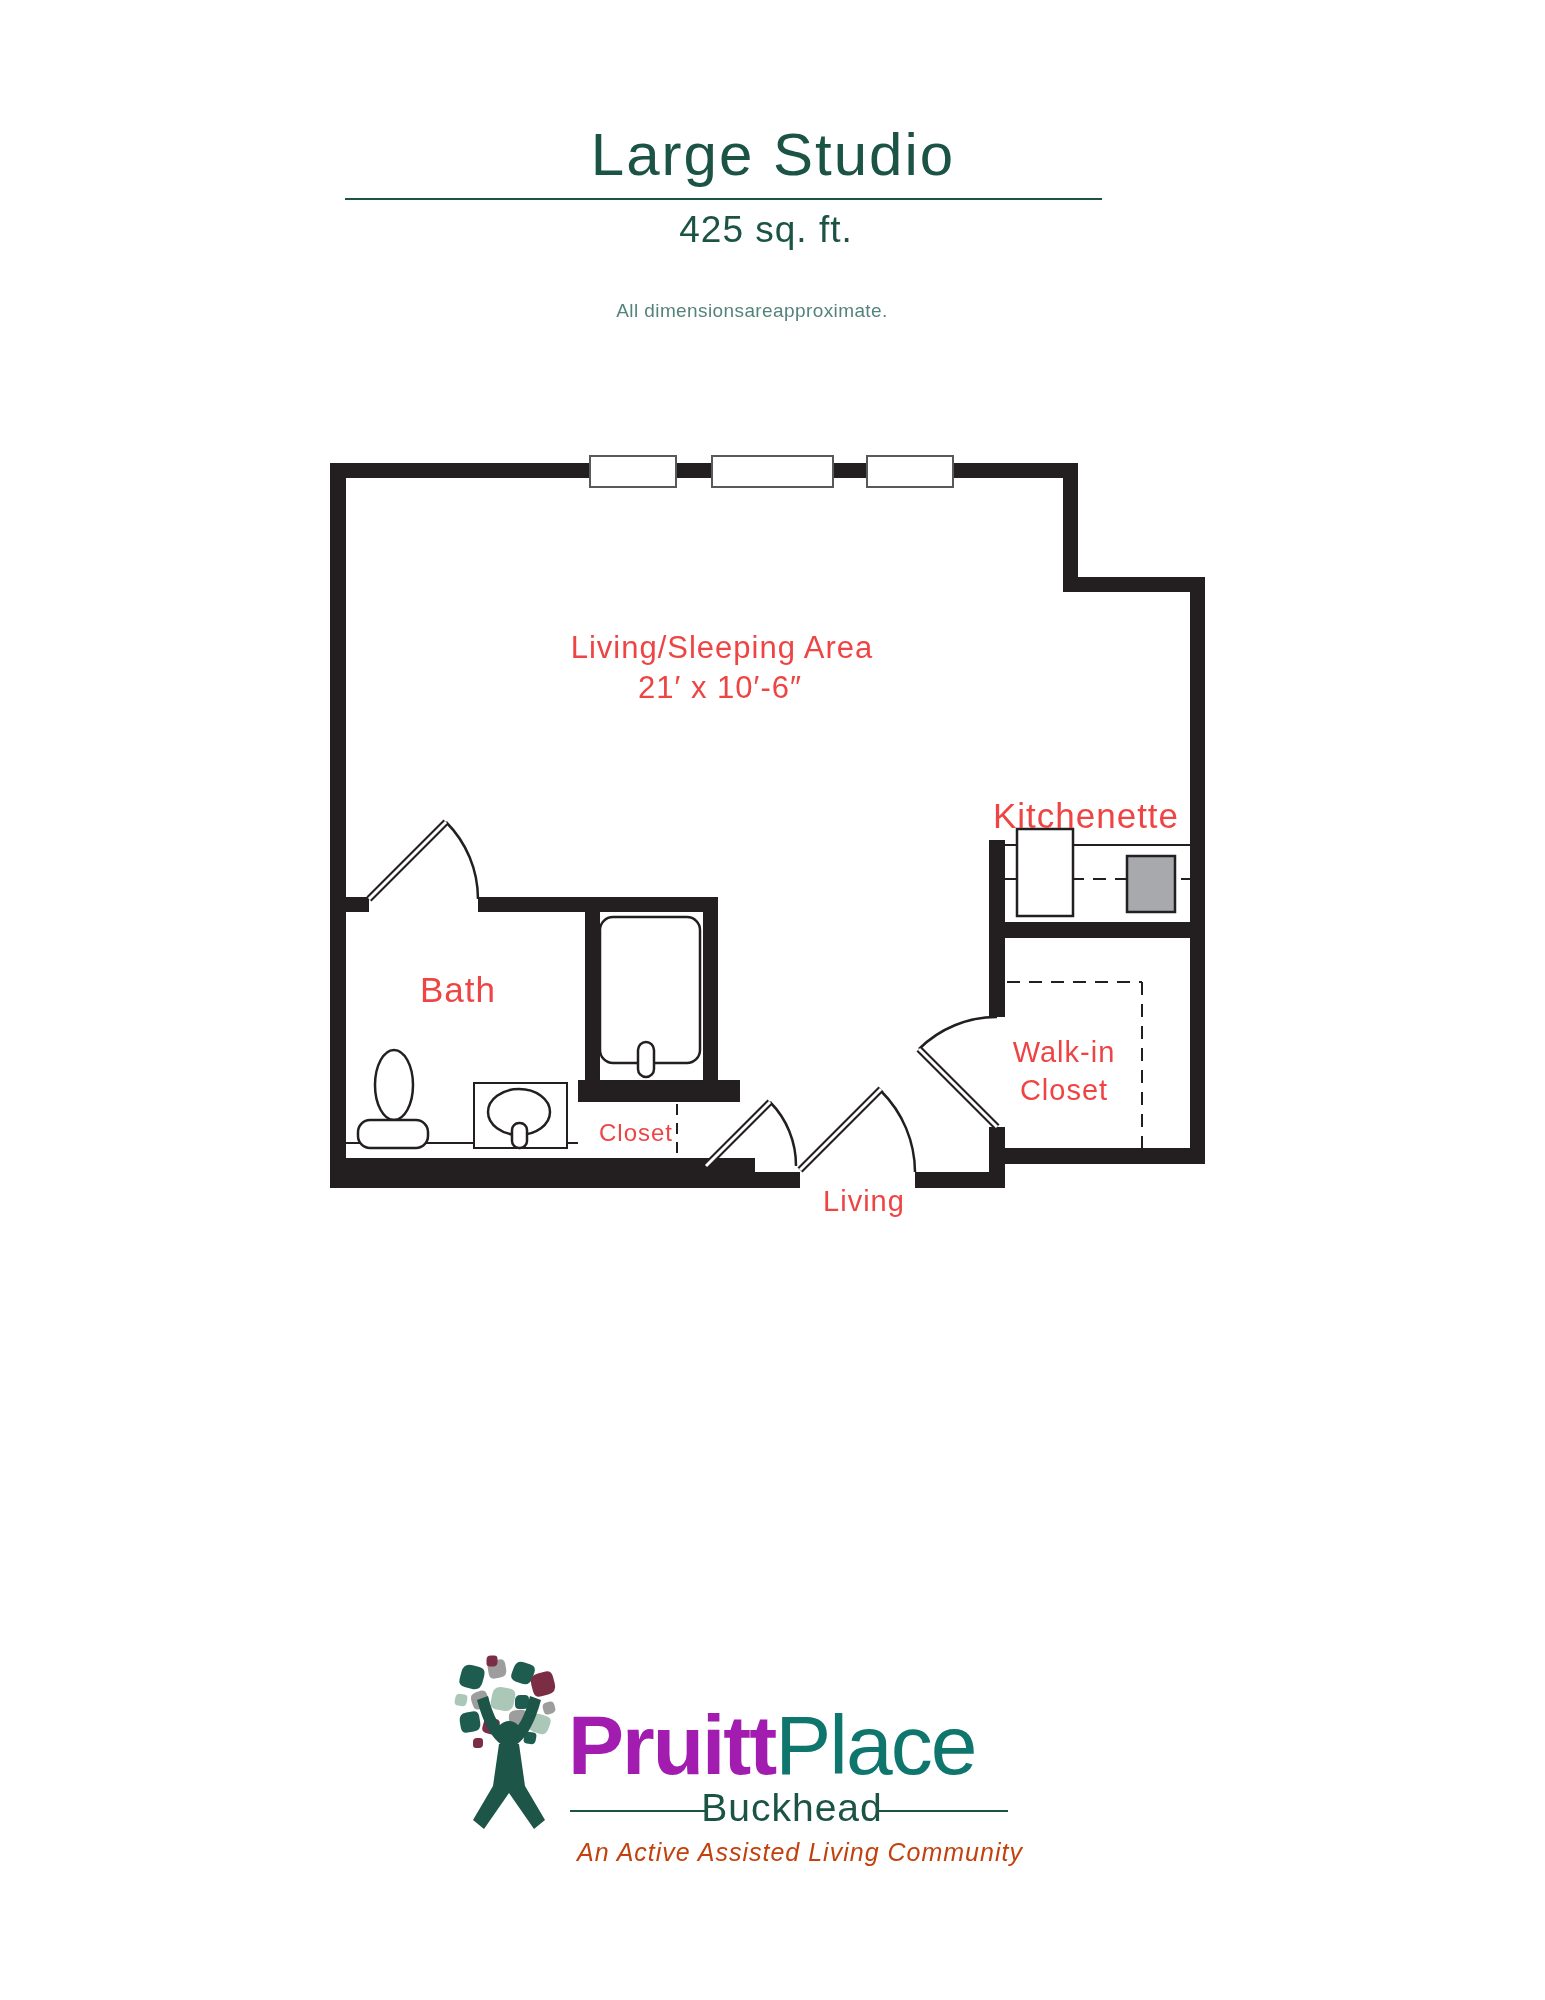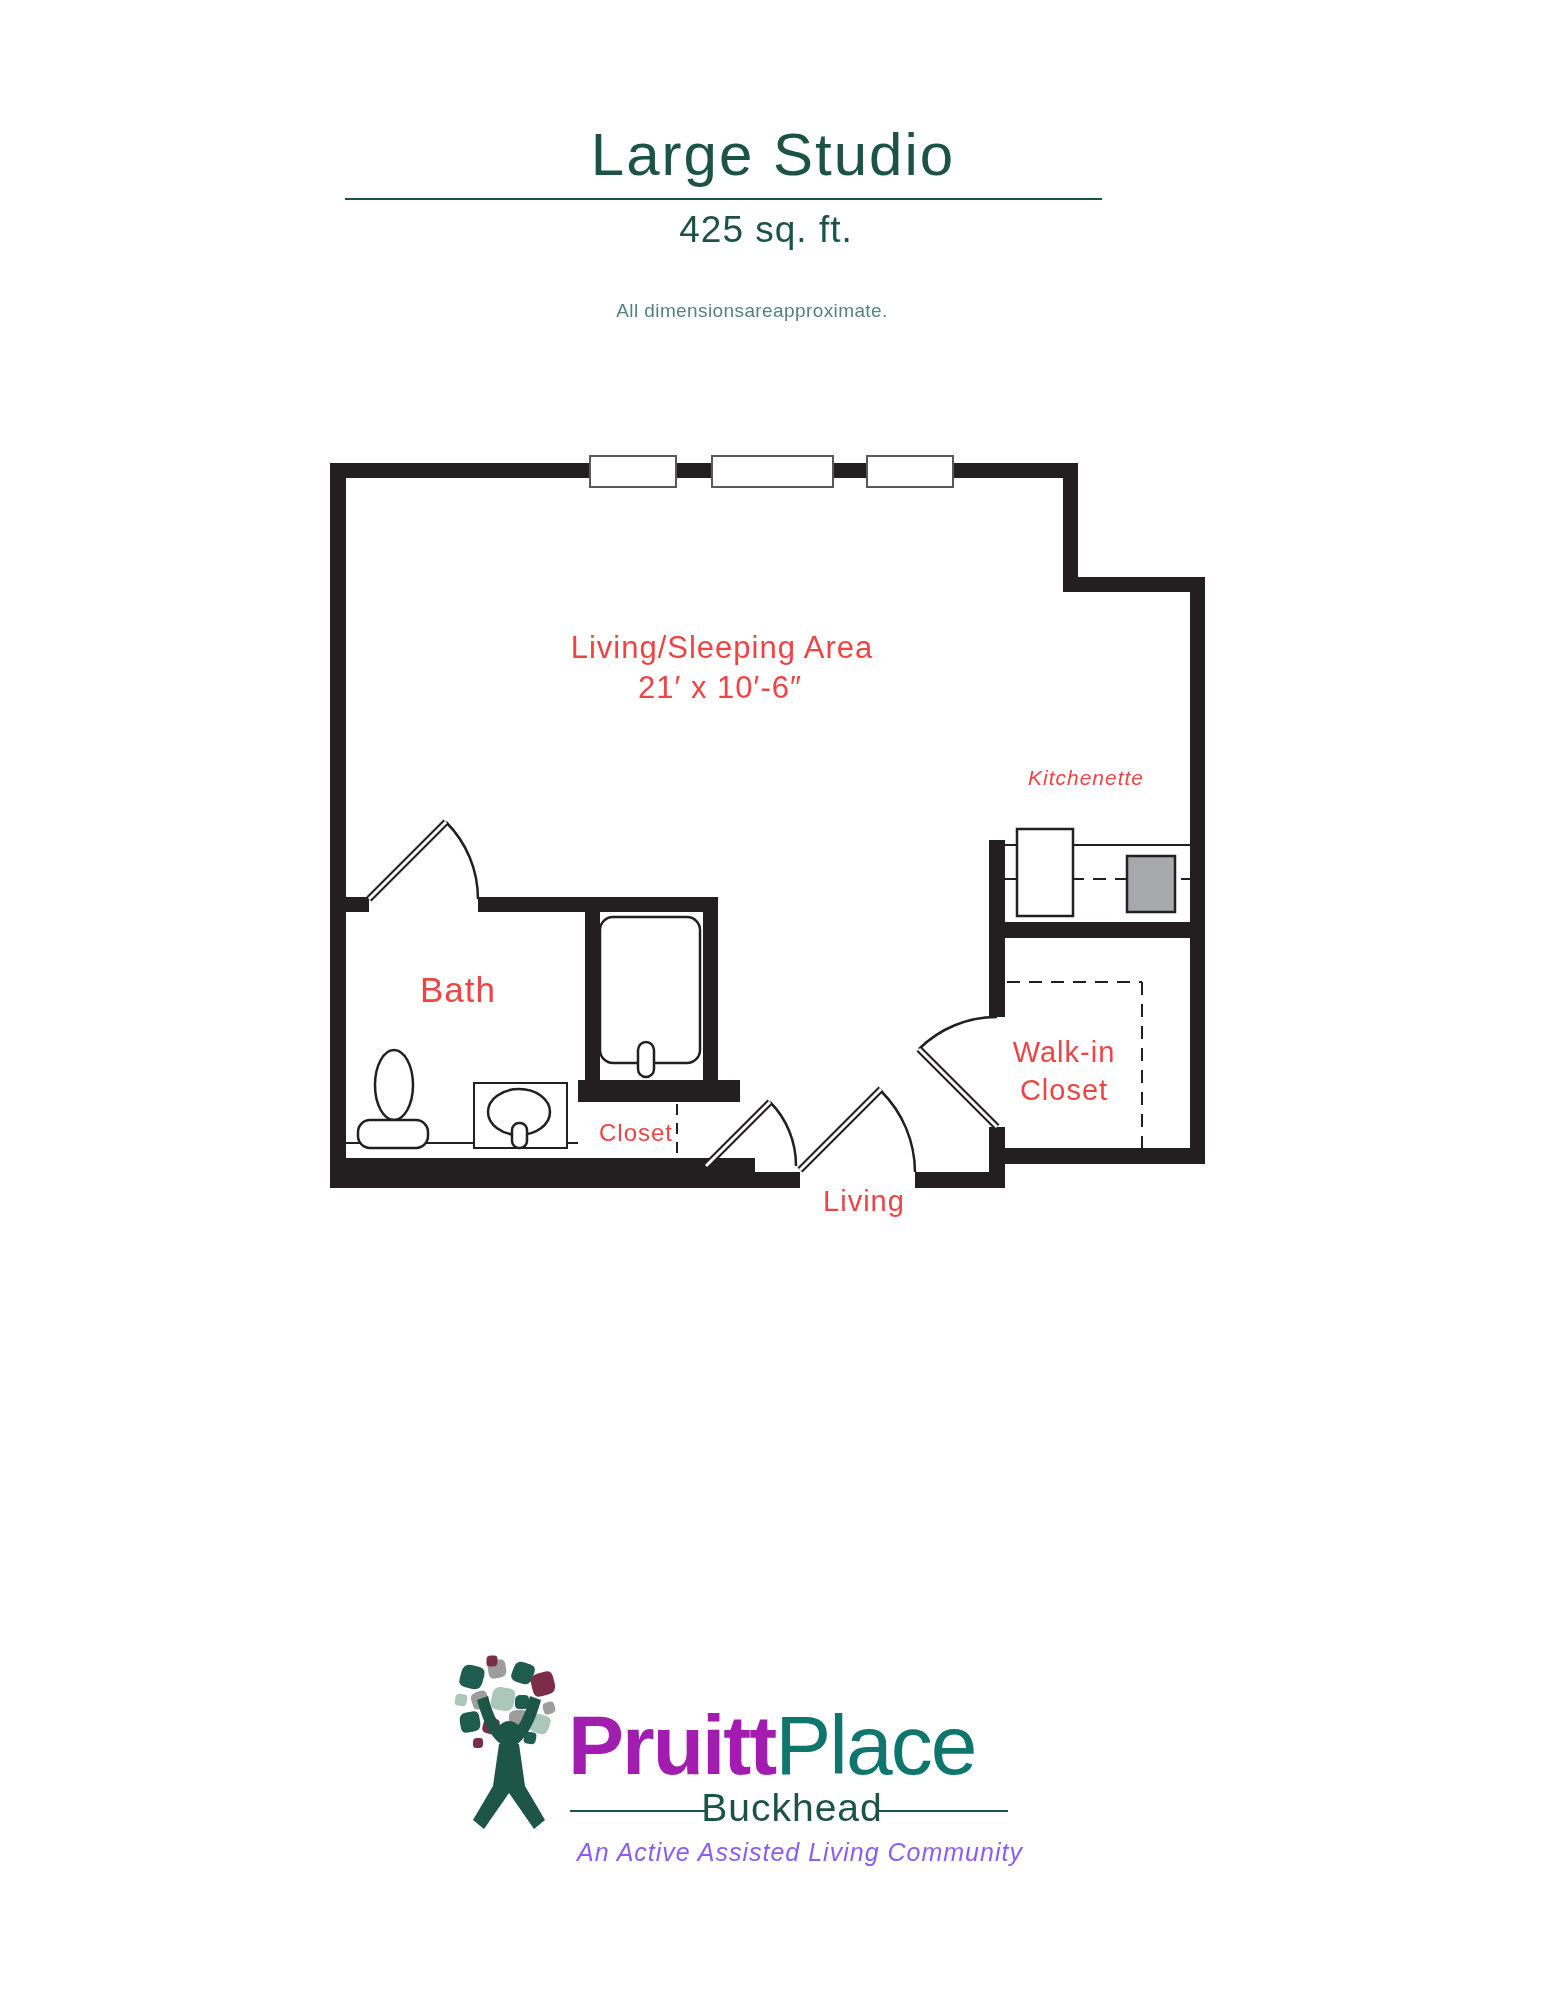--- a/index.html
+++ b/index.html
@@ -9,21 +9,21 @@
   .ctr{transform:translateX(-50%);white-space:nowrap;}
   .title{font-size:60px;color:#1b5345;letter-spacing:2px;}
   .subtitle{font-size:37px;color:#1b5345;letter-spacing:1px;}
   .rule{background:#1b5345;height:2px;}
   .disclaimer{font-size:19px;color:#54837c;letter-spacing:0.4px;}
   .plabel{color:#ef4444;letter-spacing:1px;}
   .brandline{font-size:84px;line-height:84px;letter-spacing:-2px;}
   .brand-first{font-weight:bold;color:#a21caf;}
   .brand-second{font-weight:100;color:#0f766e;}
   .buckhead{font-size:39px;color:#1b5345;letter-spacing:1px;}
-  .tagline{font-size:25px;font-style:italic;color:#8b5cf6;letter-spacing:1px;}
+  .tagline{font-size:25px;font-style:italic;color:#c2410c;letter-spacing:1px;}
 </style>
 </head>
 <body>
 
 <div id="page">
 
   <div class="abs ctr title" style="left:773px;top:120px;">Large Studio</div>
   <div class="abs rule" style="left:345px;top:198px;width:757px;"></div>
   <div class="abs ctr subtitle" style="left:766px;top:209px;">425 sq. ft.</div>
   <div class="abs ctr disclaimer" style="left:752px;top:300px;">All dimensionsareapproximate.</div>
@@ -129,21 +129,21 @@
       <g fill="#1d5548">
         <circle cx="509" cy="1733" r="12"></circle>
         <path d="M 477 1700 C 483 1722 492 1742 509 1749 C 526 1742 535 1722 541 1700 L 530 1696 C 525 1716 518 1729 509 1734 C 500 1729 493 1716 488 1696 Z"></path>
         <path d="M 499 1744 L 519 1744 L 525 1786 L 545 1820 L 534 1829 L 509 1793 L 484 1829 L 473 1820 L 493 1786 Z"></path>
       </g>
     </g>
   </svg>
 
   <div class="abs ctr plabel" style="left:722px;top:630px;font-size:31px;">Living/Sleeping Area</div>
   <div class="abs ctr plabel" style="left:720px;top:670px;font-size:31px;">21′ x 10′-6″</div>
-  <div class="abs ctr plabel" style="left:1086px;top:766px;font-size:21px;font-style:italic;">Kitchenette</div>
+  <div class="abs ctr plabel" style="left:1086px;top:796px;font-size:35px;">Kitchenette</div>
   <div class="abs ctr plabel" style="left:458px;top:970px;font-size:35px;">Bath</div>
   <div class="abs ctr plabel" style="left:1064px;top:1036px;font-size:29px;">Walk-in</div>
   <div class="abs ctr plabel" style="left:1064px;top:1074px;font-size:29px;">Closet</div>
   <div class="abs ctr plabel" style="left:636px;top:1119px;font-size:24px;">Closet</div>
   <div class="abs ctr plabel" style="left:864px;top:1185px;font-size:29px;">Living</div>
 
   <div class="abs brandline" style="left:568px;top:1703px;">
     <span class="brand-first">Pruitt</span><span class="brand-second">Place</span>
   </div>
   <div class="abs rule" style="left:570px;top:1810px;width:136px;"></div>

